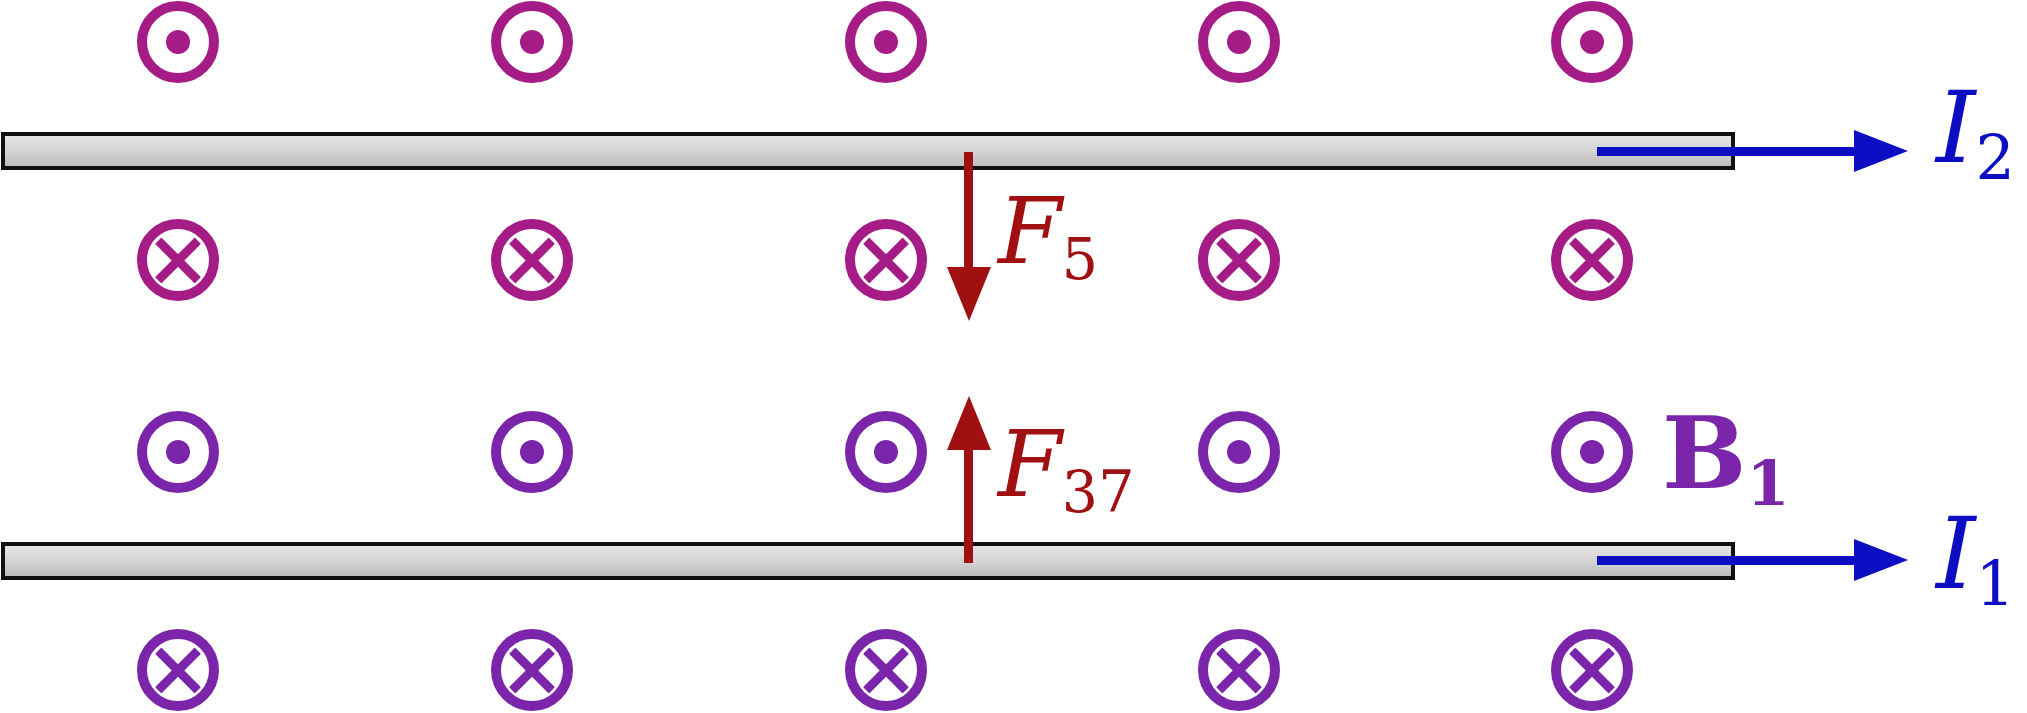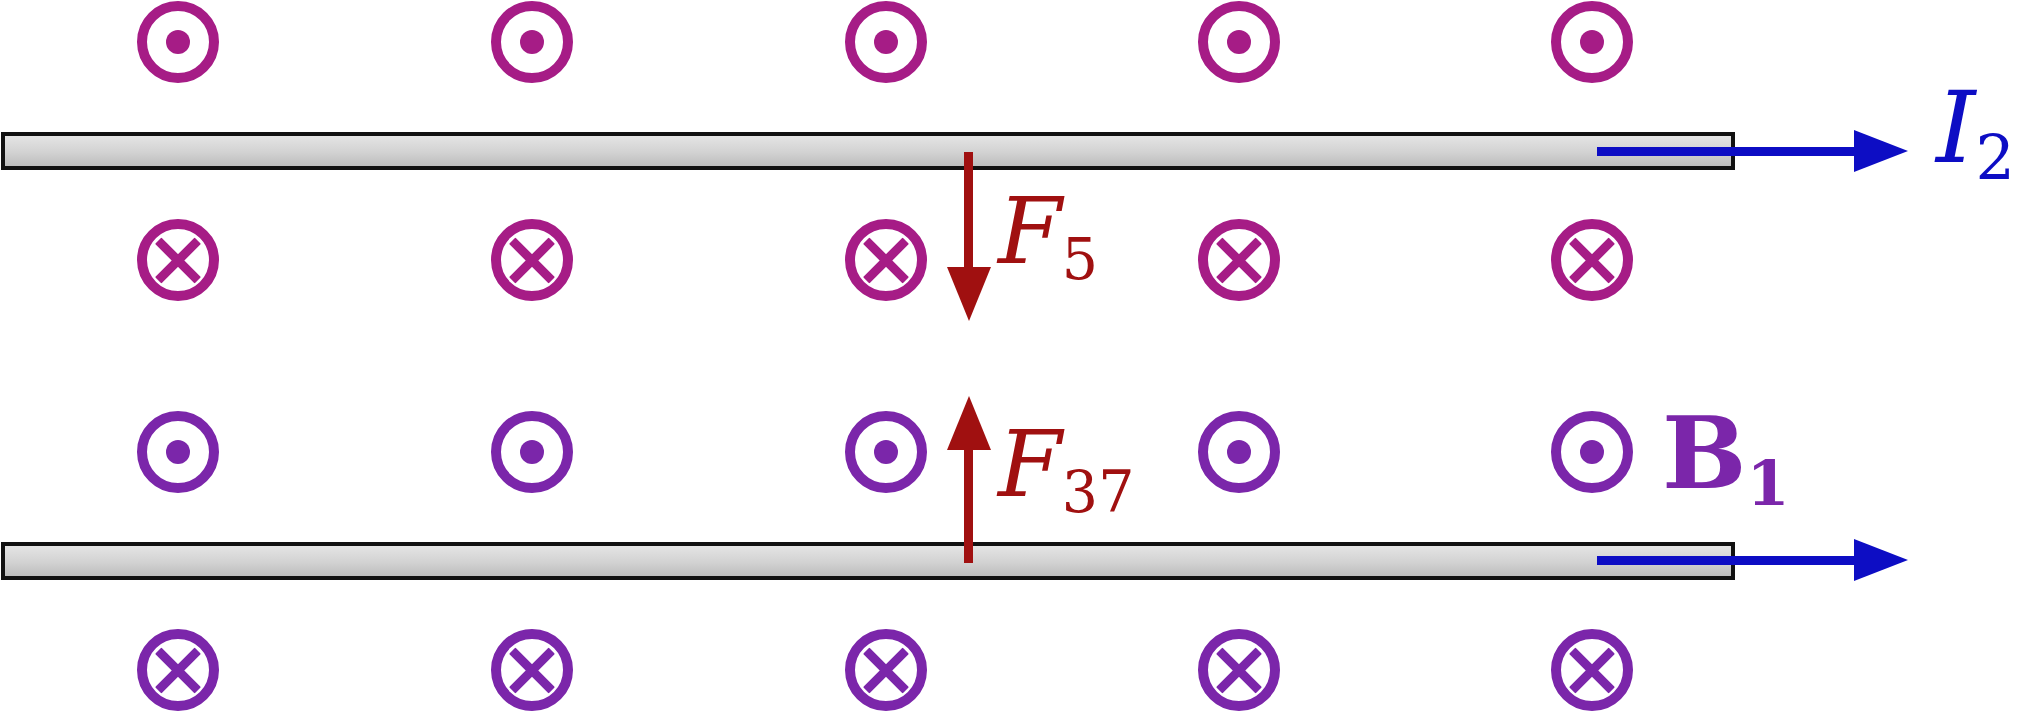--- a/index.html
+++ b/index.html
@@ -188,20 +188,21 @@
     <span class="shaft"></span>
     <span class="head"></span>
   </div>
   <div class="force-arrow f21">
     <span class="shaft"></span>
     <span class="head"></span>
   </div>
 
   <div class="label current-label i2"><span>I</span><span class="sub">2</span></div>
 
+  <div class="label current-label i1"><span>I</span><span class="sub">1</span></div>
 
 
   <div class="label field-label b1"><span>B</span><span class="sub">1</span></div>
 
   <div class="label force-label f12"><span>F</span><span class="sub">5</span></div>
 
   <div class="label force-label f21"><span>F</span><span class="sub">37</span></div>
 
 </div>
 

